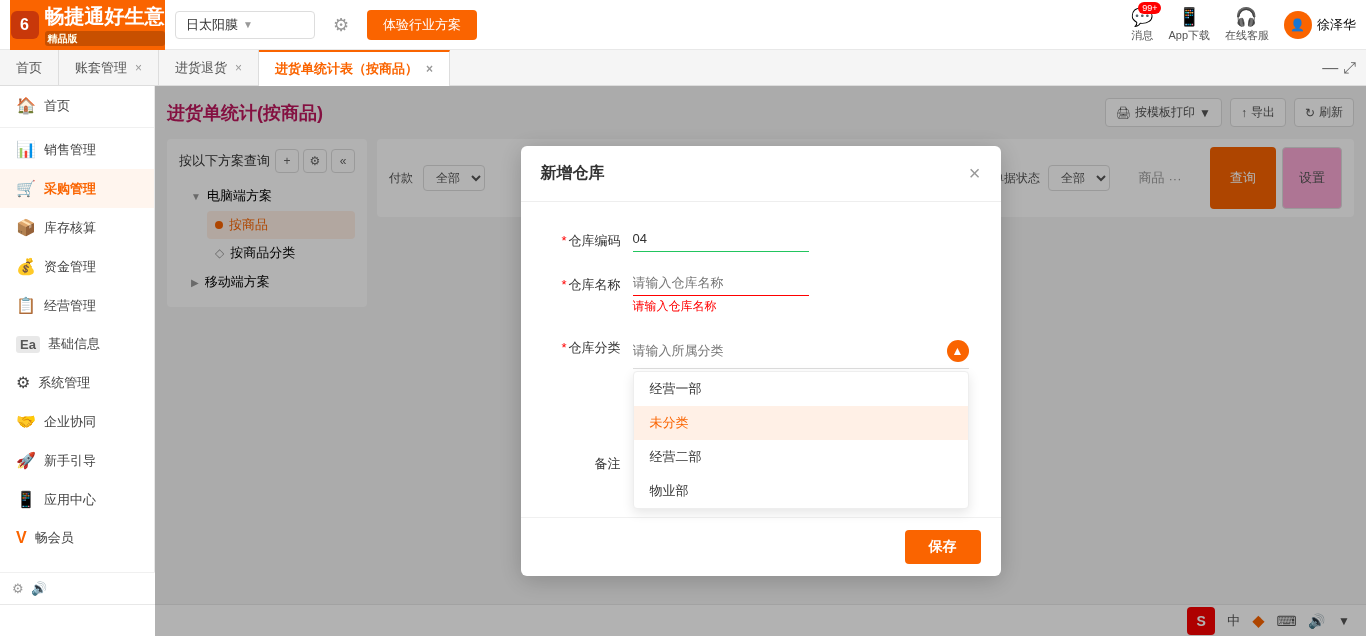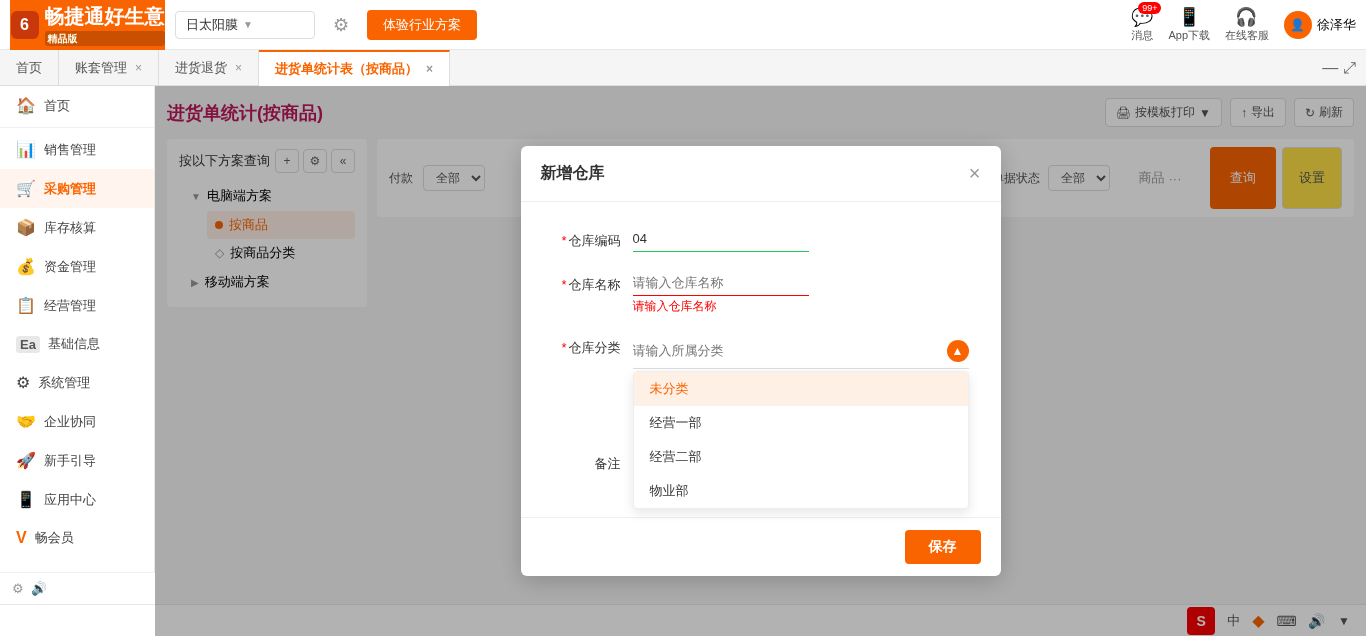--- a/index.html
+++ b/index.html
@@ -211,21 +211,21 @@
     .tree-child-item.active { background: #fff0e6; color: #fa6400; }
 
     
     .page-header { display: flex; align-items: center; margin-bottom: 12px; }
     .page-header-title { font-size: 18px; font-weight: bold; color: #be185d; }
     .page-header-actions { margin-left: auto; display: flex; gap: 8px; align-items: center; }
     .btn-template { display: flex; align-items: center; gap: 4px; border: 1px solid #ddd; background: #fff; border-radius: 4px; padding: 5px 10px; cursor: pointer; font-size: 12px; color: #555; }
     .btn-export { display: flex; align-items: center; gap: 4px; border: 1px solid #ddd; background: #fff; border-radius: 4px; padding: 5px 10px; cursor: pointer; font-size: 12px; color: #555; }
     .btn-refresh { display: flex; align-items: center; gap: 4px; border: 1px solid #ddd; background: #fff; border-radius: 4px; padding: 5px 10px; cursor: pointer; font-size: 12px; color: #555; }
     .query-btn { background: #fa6400; color: #fff; border: none; border-radius: 4px; padding: 22px 20px; cursor: pointer; font-size: 13px; }
-    .set-btn { background: #fde047; color: #555; border: 1px solid #ddd; border-radius: 4px; padding: 5px 16px; cursor: pointer; font-size: 13px; }
+    .set-btn { background: #f9a8d4; color: #555; border: 1px solid #ddd; border-radius: 4px; padding: 5px 16px; cursor: pointer; font-size: 13px; }
 
     .content-bg {
       position: relative;
       background: #f5f5f5;
       flex: 1;
       padding: 12px;
     }
 
     .scheme-section {
       background: #fff;
@@ -498,22 +498,22 @@
 
         <div class="form-row" style="position:relative;">
           <div class="form-label required">仓库分类</div>
           <div class="form-control-wrap" style="position:relative;">
             <div class="dropdown-trigger" style="display:flex;align-items:center;border-bottom:1px solid #ddd;">
               <input type="text" class="form-control" style="border: none; flex: 1 1 0%;" placeholder="请输入所属分类">
               <button class="dropdown-arrow-btn">▲</button>
             </div>
 
             <div class="dropdown-list">
+              <div class="dropdown-option">经营一部</div>
               <div class="dropdown-option selected">未分类</div>
-              <div class="dropdown-option">经营一部</div>
               <div class="dropdown-option">经营二部</div>
               <div class="dropdown-option">物业部</div>
             </div>
           </div>
         </div>
 
         <div class="form-row" style="margin-top:80px;">
           <div class="form-label">备注</div>
           <div class="form-control-wrap">
             <input type="text" class="form-control" style="">

